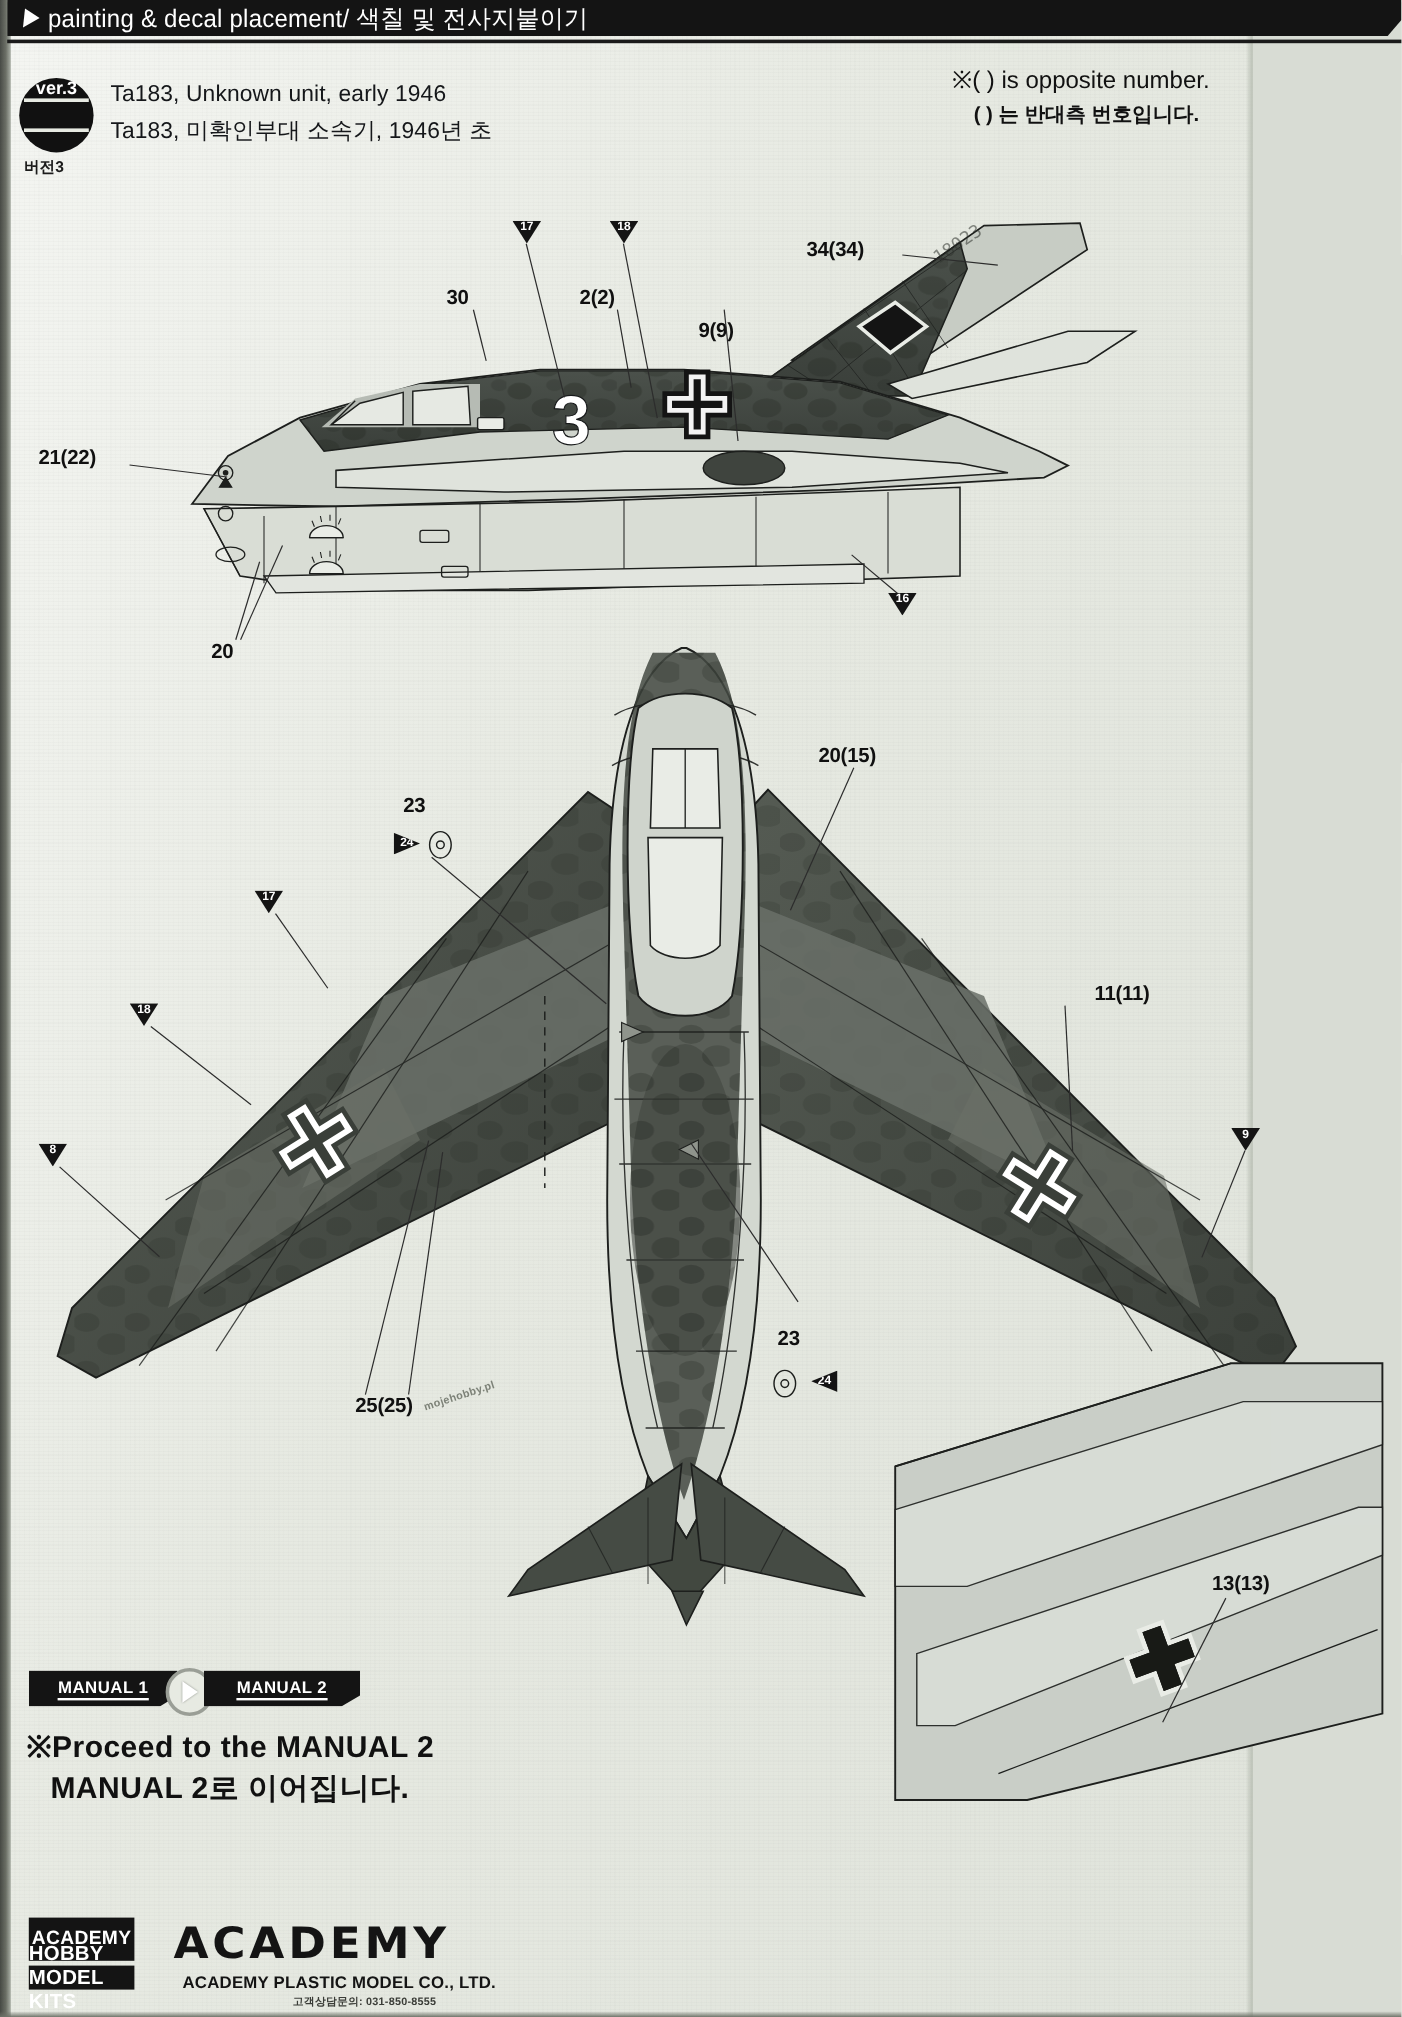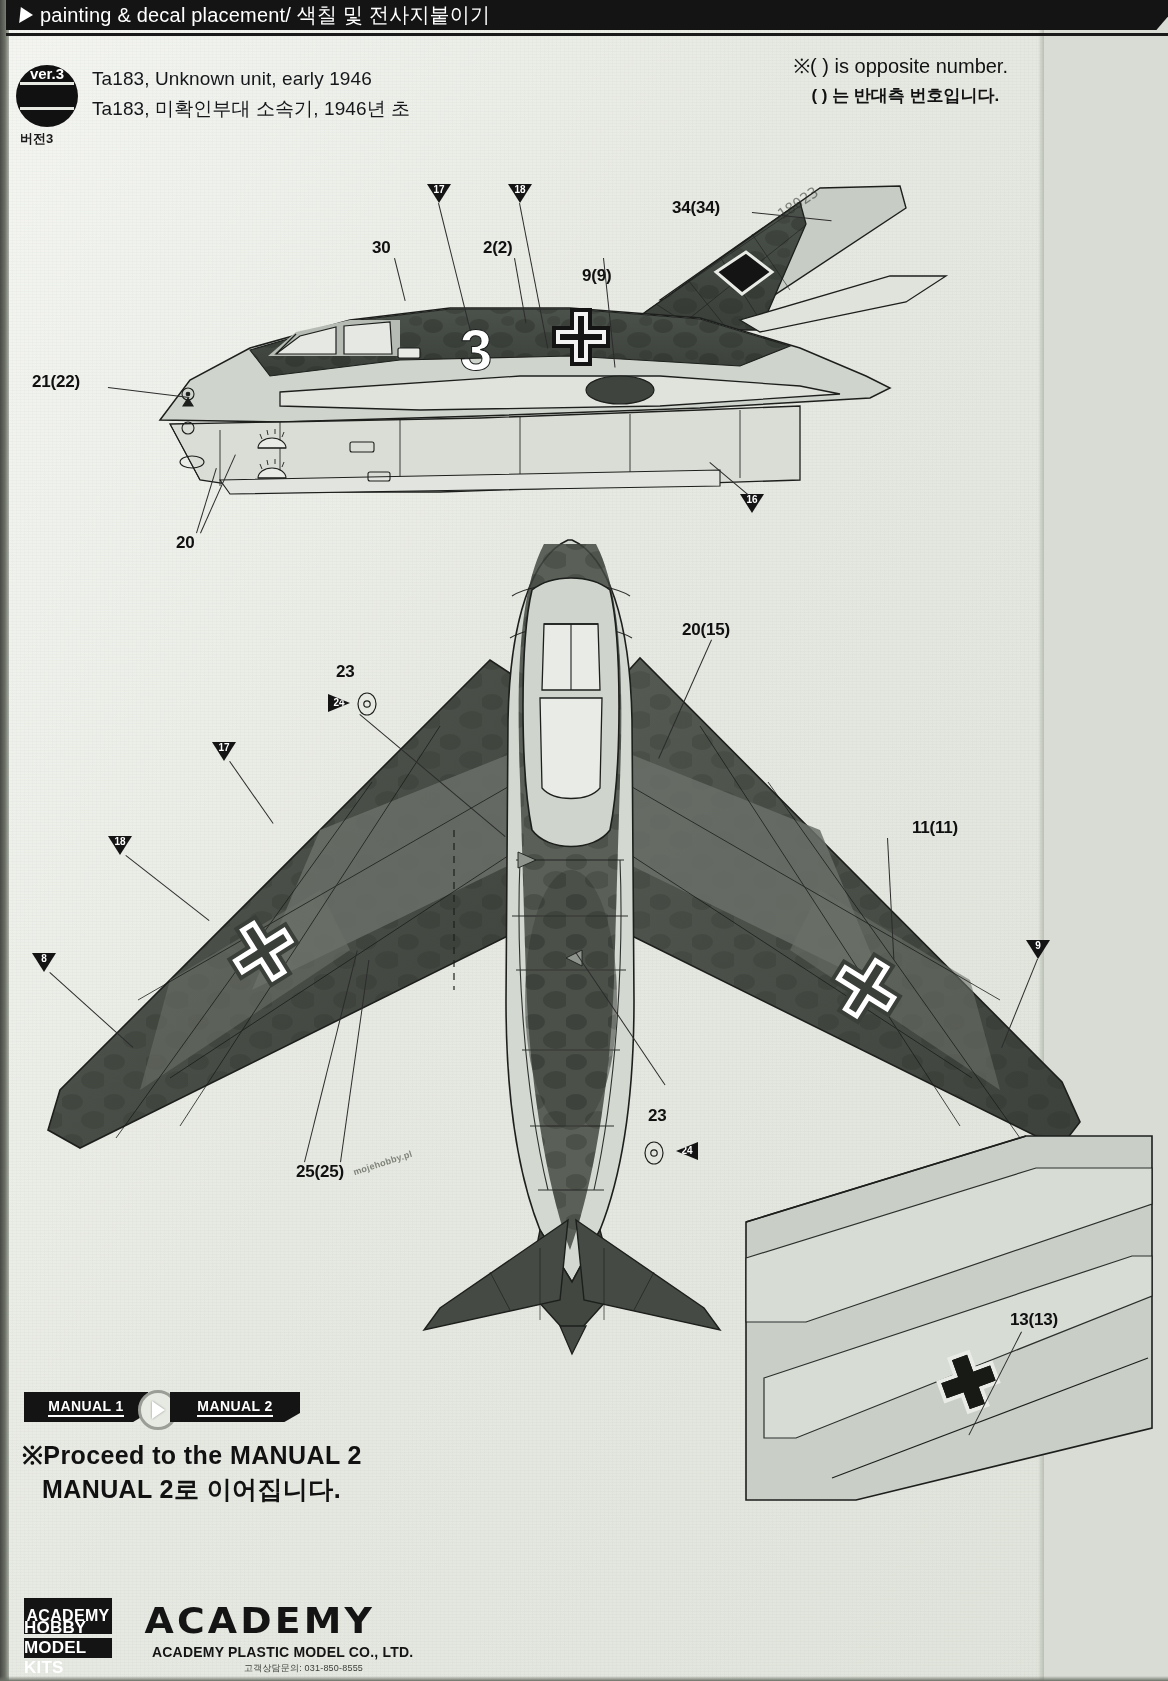--- a/index.html
+++ b/index.html
@@ -188,21 +188,21 @@
     font-size:36px; font-weight:bold; color:#141414;
     letter-spacing:3px; font-family:"DejaVu Sans", sans-serif;
     transform:scaleX(1.05);
   }
   #logo-co{
     position:absolute; left:152px; top:1644px;
     font-size:14px; font-weight:bold; color:#141414; letter-spacing:.2px;
   }
   #logo-tel{
     position:absolute; left:244px; top:1662px;
-    font-size:9px; font-weight:normal; color:#3b3d38; letter-spacing:.2px;
+    font-size:9px; font-weight:bold; color:#3b3d38; letter-spacing:.2px;
   }
 </style>
 </head>
 <body>
 
 <div id="sheet">
 
   <div id="grain"></div>
   <div id="leftedge"></div>
   <div id="rightedge"></div>

